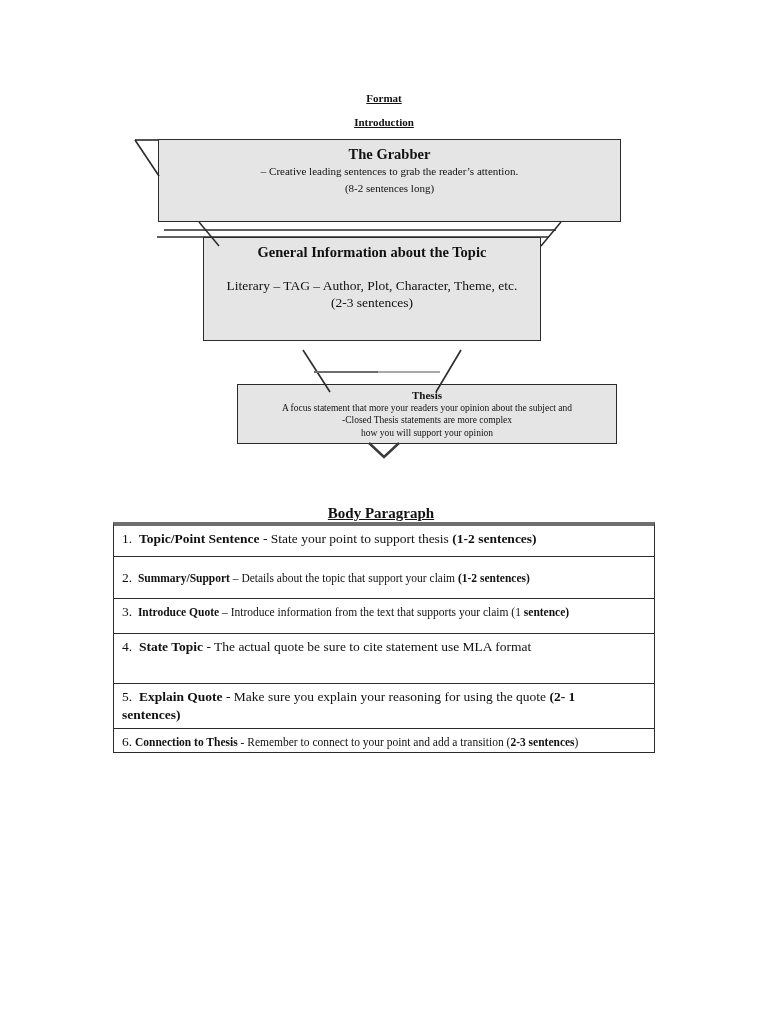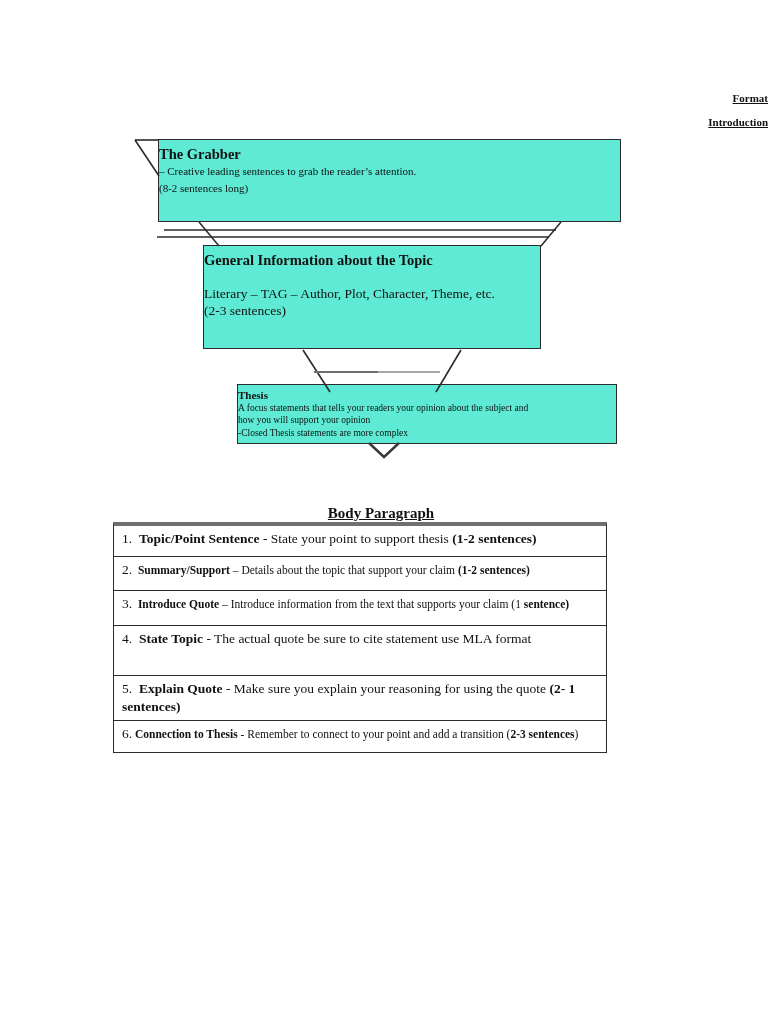--- a/index.html
+++ b/index.html
@@ -8,69 +8,69 @@
     --gray-line:#8a8a8a;
     --text:#111111;
   }
   html,body{margin:0;padding:0;background:#ffffff;}
   .page{
     position:relative;width:768px;height:1024px;background:#ffffff;
     font-family:"Liberation Serif","DejaVu Serif",serif;color:var(--text);
     overflow:hidden;
   }
   .center-head{
-    position:absolute;left:0;width:768px;text-align:right;
+    position:absolute;left:0;width:768px;text-align:center;
     font-weight:bold;text-decoration:underline;font-size:11px;line-height:14px;
   }
   .fmt{top:91px;}
   .intro{top:115px;text-decoration:underline;}
 
   .box{
-    position:absolute;box-sizing:border-box;background:#5eead4;
-    border:1.6px solid var(--border);z-index:1;
+    position:absolute;box-sizing:border-box;background:#e5e5e5;
+    border:1.6px solid var(--border);text-align:center;z-index:1;
   }
   .box .line{white-space:pre;}
   .grabber{left:158px;top:139px;width:463px;height:83px;padding-top:6px;}
   .grabber .title{font-weight:bold;font-size:14.5px;line-height:17px;}
   .grabber .line{font-size:11px;line-height:17px;}
 
-  .geninfo{left:203px;top:245px;width:338px;height:104px;padding-top:6px;}
+  .geninfo{left:203px;top:237px;width:338px;height:104px;padding-top:6px;}
   .geninfo .title{font-weight:bold;font-size:14.5px;line-height:17px;}
   .geninfo .body{margin-top:16px;}
   .geninfo .line{font-size:13.5px;line-height:17px;}
 
   .thesis{left:237px;top:384px;width:380px;height:60px;padding-top:4px;}
   .thesis .title{font-weight:bold;font-size:11px;line-height:12.5px;}
   .thesis .line{font-size:9.5px;line-height:12.5px;}
 
   .overlay{position:absolute;left:0;top:0;z-index:2;pointer-events:none;}
 
   .bp-heading{
     position:absolute;left:0;top:504px;width:762px;text-align:center;
     font-weight:bold;font-size:15px;line-height:18px;text-decoration:underline;
   }
   .bp-table{
-    position:absolute;left:113px;top:522px;width:494px;height:231px;
+    position:absolute;left:113px;top:522px;width:542px;height:231px;
     box-sizing:border-box;background:#ffffff;
     border-left:1.6px solid var(--border);
     border-right:1.6px solid var(--border);
     border-bottom:1.6px solid var(--border);
     border-top:4px solid var(--table-top);
   }
   .trow{
     box-sizing:border-box;border-bottom:1.5px solid var(--border);
     padding:4px 8px 0 8px;white-space:pre;overflow:hidden;
   }
   .trow:last-child{border-bottom:none;}
   .trow.large{font-size:13.5px;line-height:17.5px;}
   .trow.small{font-size:11.5px;line-height:16px;padding-top:5px;}
   .trow .num{font-size:13.5px;}
   .b{font-weight:bold;}
   .trow:nth-child(1){height:31px;}
-  .trow:nth-child(2){height:34px;}
+  .trow:nth-child(2){height:34px;margin-top:8px;}
   .trow:nth-child(3){height:35px;}
   .trow:nth-child(4){height:50px;}
   .trow:nth-child(5){height:45px;}
 </style>
 </head>
 <body>
 
 <div class="page">
 
   <div class="center-head fmt">Format</div>
@@ -85,23 +85,23 @@
   <div class="box geninfo">
     <div class="title">General Information about the Topic</div>
     <div class="body">
       <div class="line">Literary – TAG – Author, Plot, Character, Theme, etc.</div>
       <div class="line">(2-3 sentences)</div>
     </div>
   </div>
 
   <div class="box thesis">
     <div class="title">Thesis</div>
-    <div class="line">A focus statements that tells your readers your opinion about the subject and</div>
+    <div class="line">A focus statement that more your readers your opinion about the subject and</div>
+    <div class="line">-Closed Thesis statements are more complex</div>
     <div class="line">how you will support your opinion</div>
-    <div class="line">-Closed Thesis statements are more complex</div>
   </div>
 
   <svg class="overlay" width="768" height="480" viewBox="0 0 768 480">
 
     <g stroke="#2b2b2b" stroke-width="1.6" fill="none">
       <line x1="135" y1="140" x2="158" y2="140"></line>
       <line x1="135" y1="140" x2="159" y2="176"></line>
     </g>
 
     <g stroke="#2b2b2b" stroke-width="1.5" fill="none">

